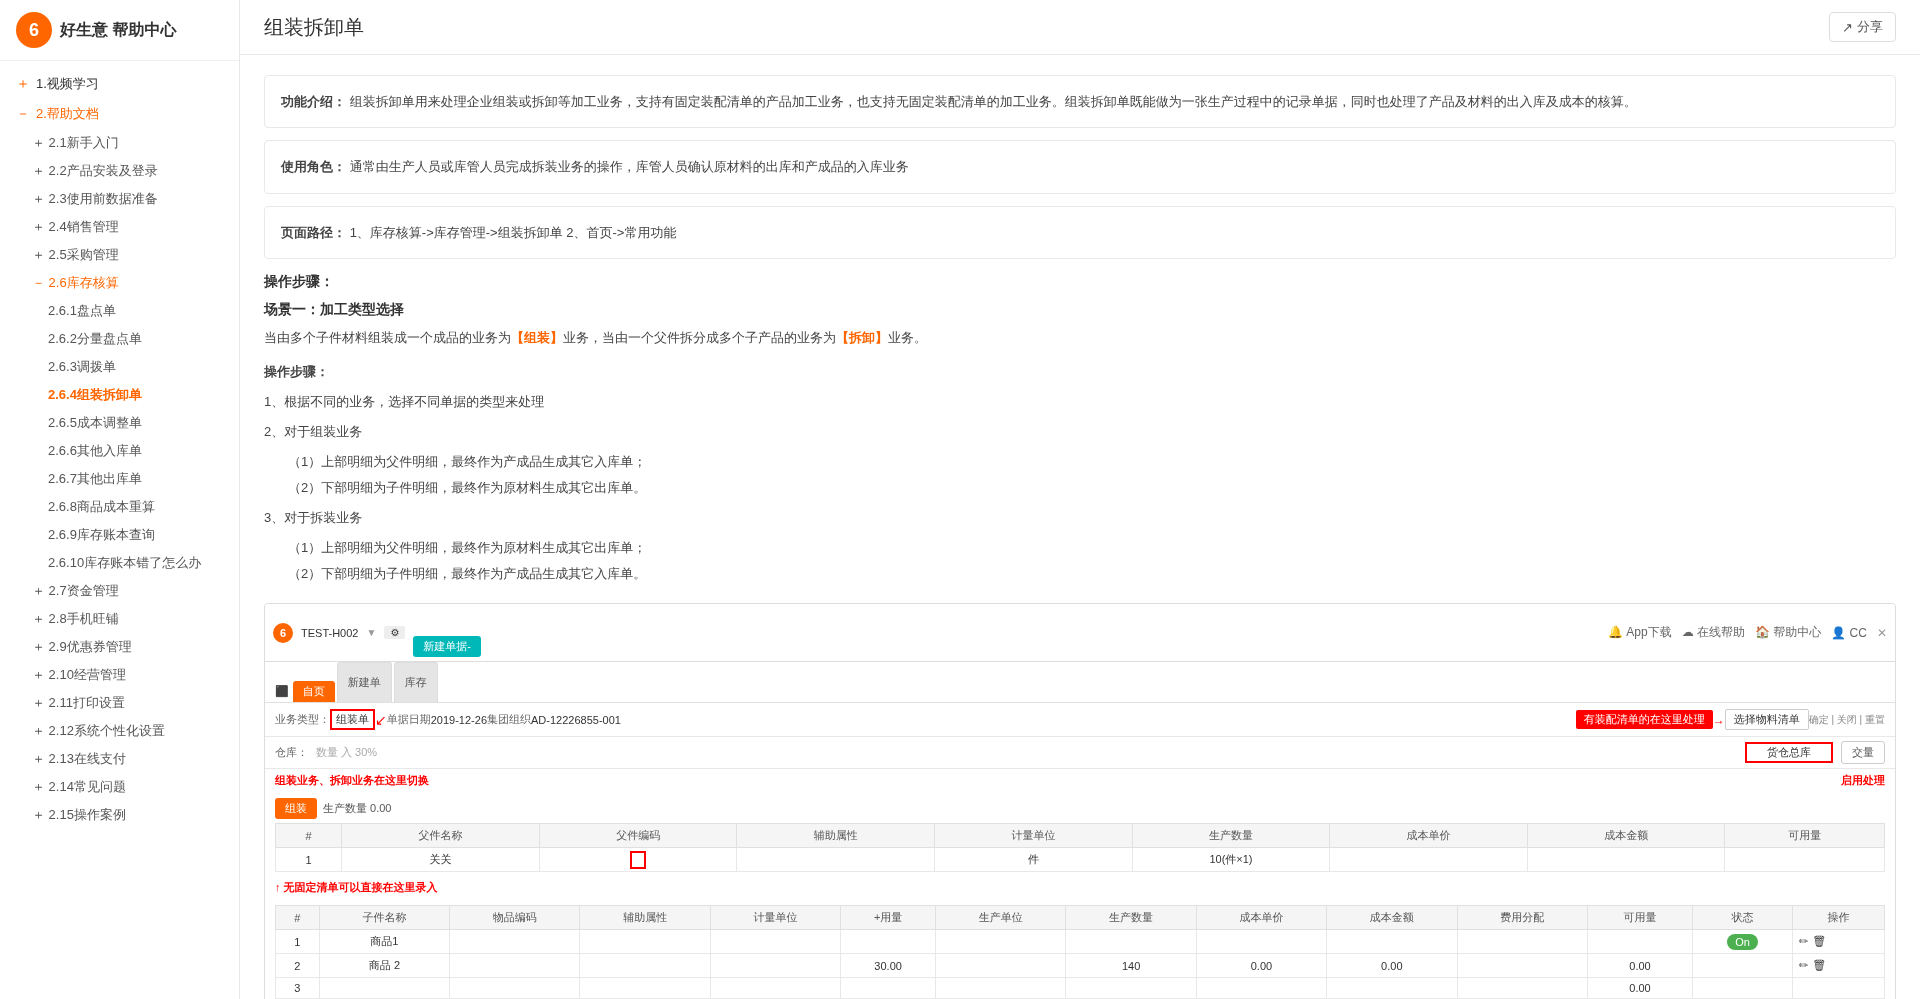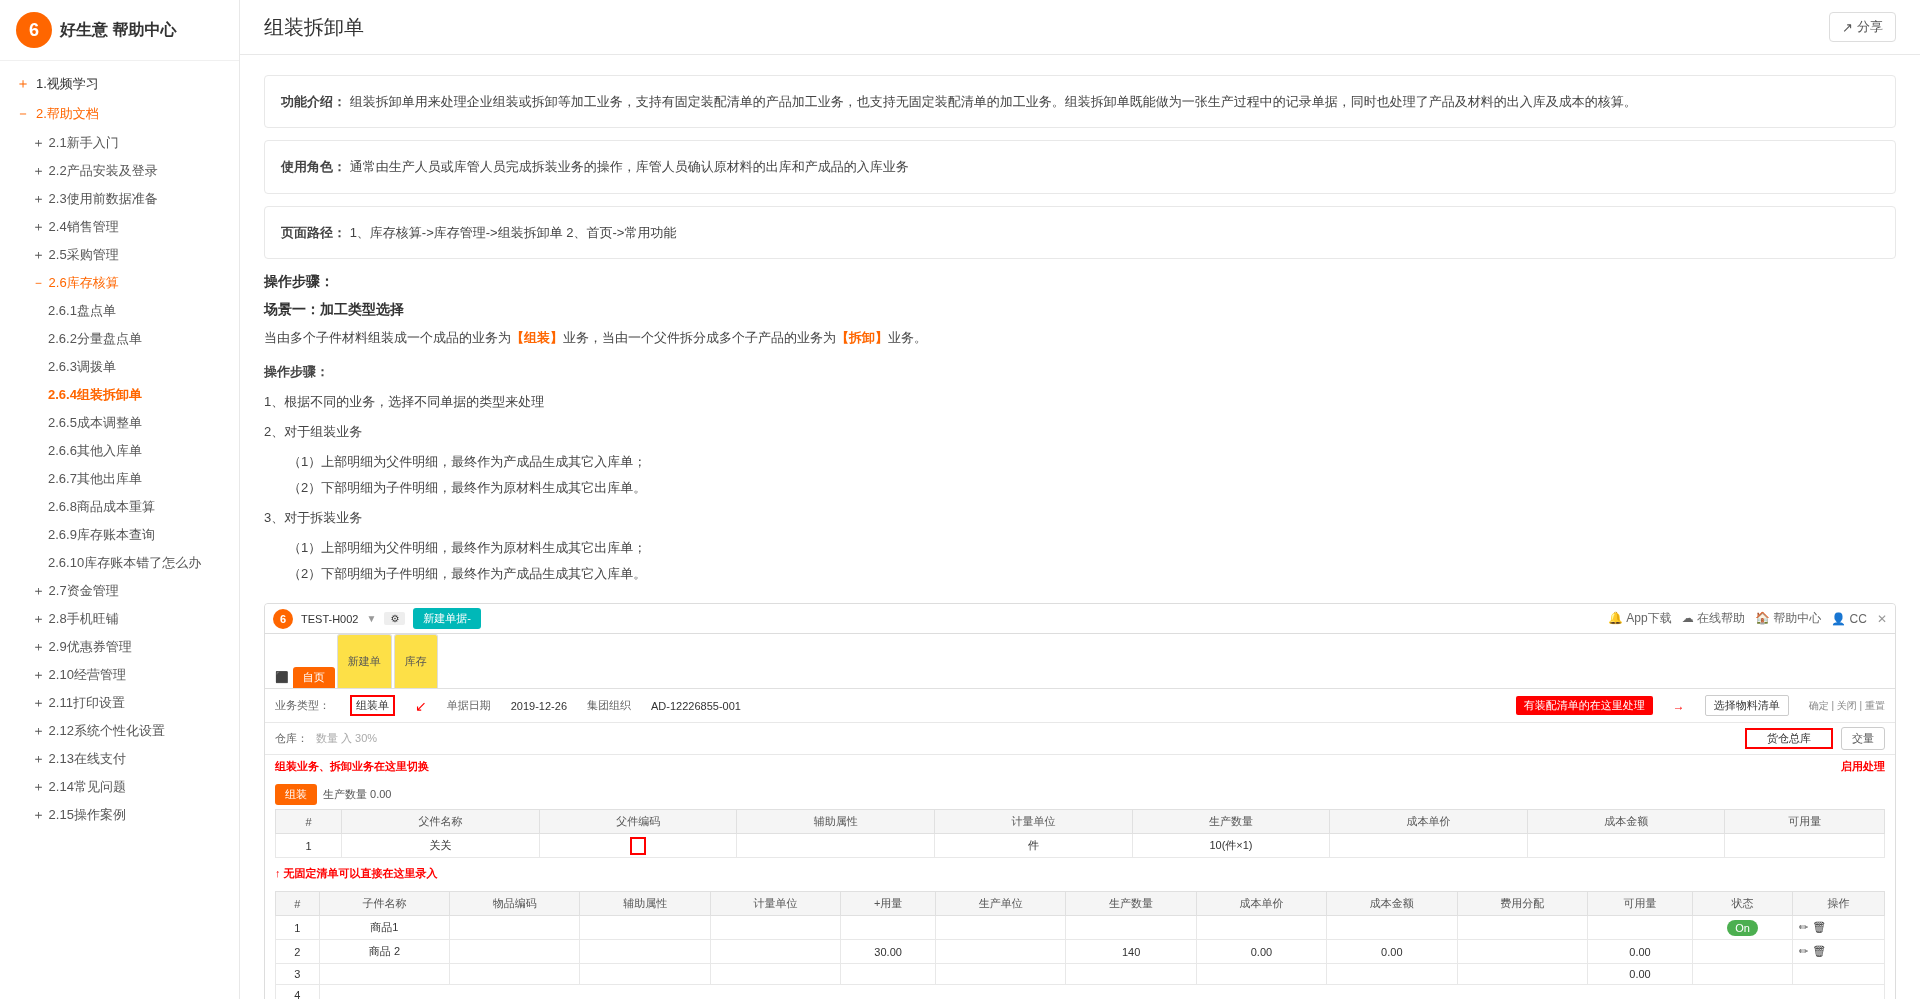--- a/index.html
+++ b/index.html
@@ -189,49 +189,50 @@
       font-size: 12px;
     }
     .tab-orange {
       background: #f60;
       color: #fff;
       padding: 3px 10px;
       border-radius: 3px 3px 0 0;
       font-size: 11px;
     }
     .tab-white {
-      background: #fde047;
+      background: #e5e5e5;
       color: #555;
-      padding: 19px 10px;
+      padding: 12px 10px;
       border: 1px solid #ddd;
       border-bottom: none;
       border-radius: 3px 3px 0 0;
       font-size: 11px;
     }
     .btn-teal {
       background: #00b8b8;
       color: #fff;
       padding: 3px 10px;
       border-radius: 3px;
       font-size: 11px;
+      margin-top: 28px;
     }
     .btn-white-border {
       background: #fff;
       color: #555;
       border: 1px solid #ccc;
       padding: 3px 10px;
       border-radius: 3px;
       font-size: 11px;
     }
     .screenshot-form {
       background: #fff;
       padding: 6px 10px;
       display: flex;
       align-items: center;
-      gap: 20px;
+      gap: 0;
       font-size: 11px;
       border-bottom: 1px solid #e8e8e8;
       flex-wrap: wrap;
     }
     .form-label { color: #666; }
     .form-value { color: #333; font-weight: 500; }
     .btn-orange-solid {
       background: #f60;
       color: #fff;
       padding: 3px 10px;

